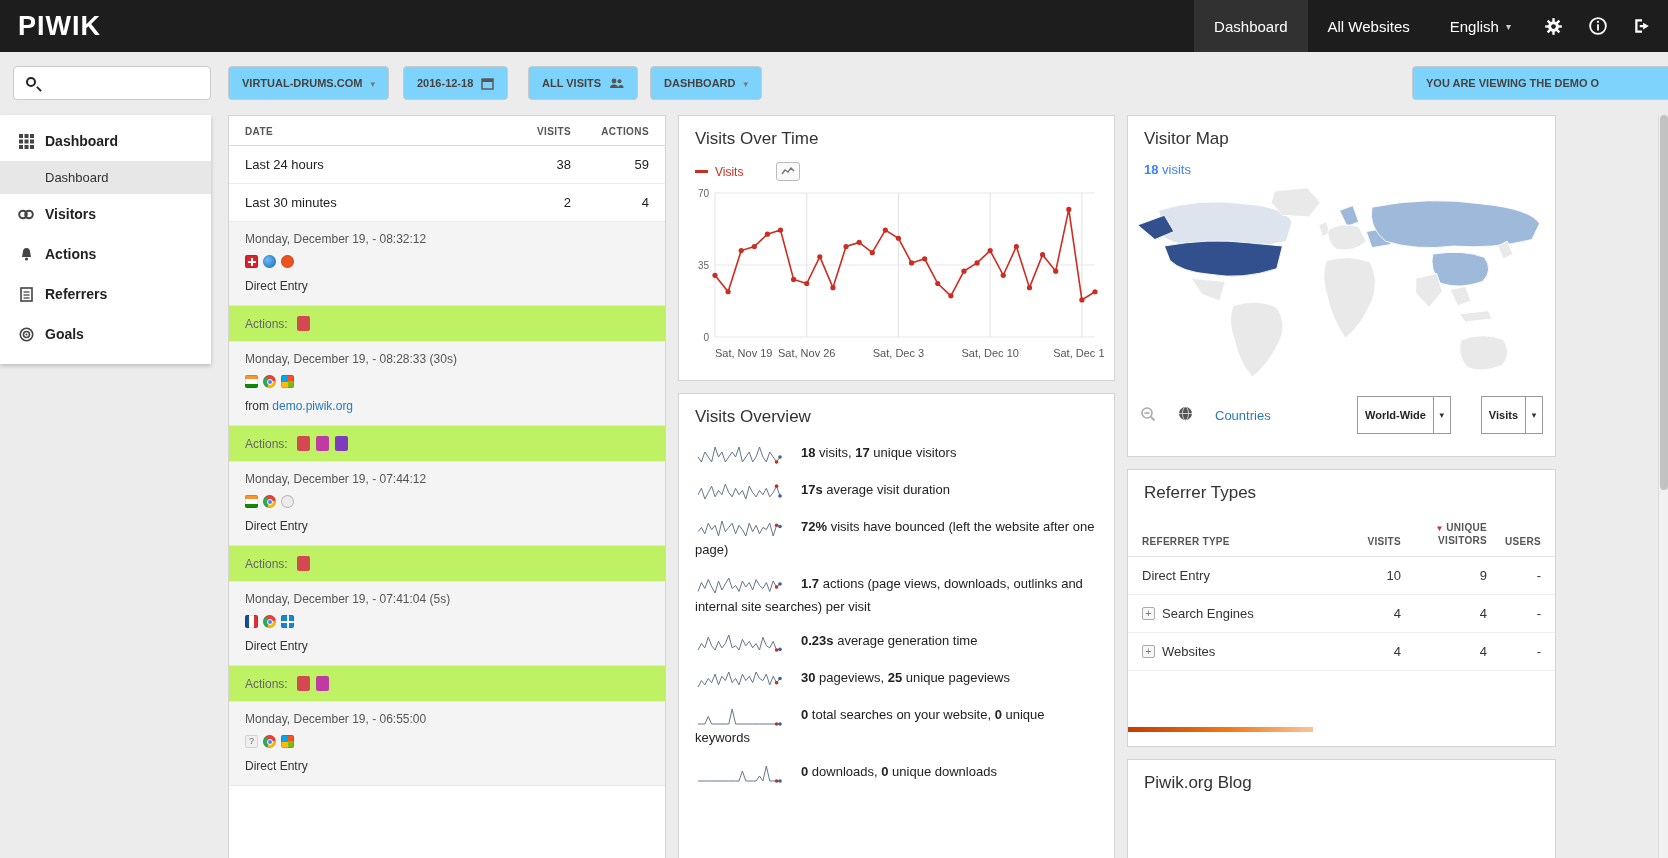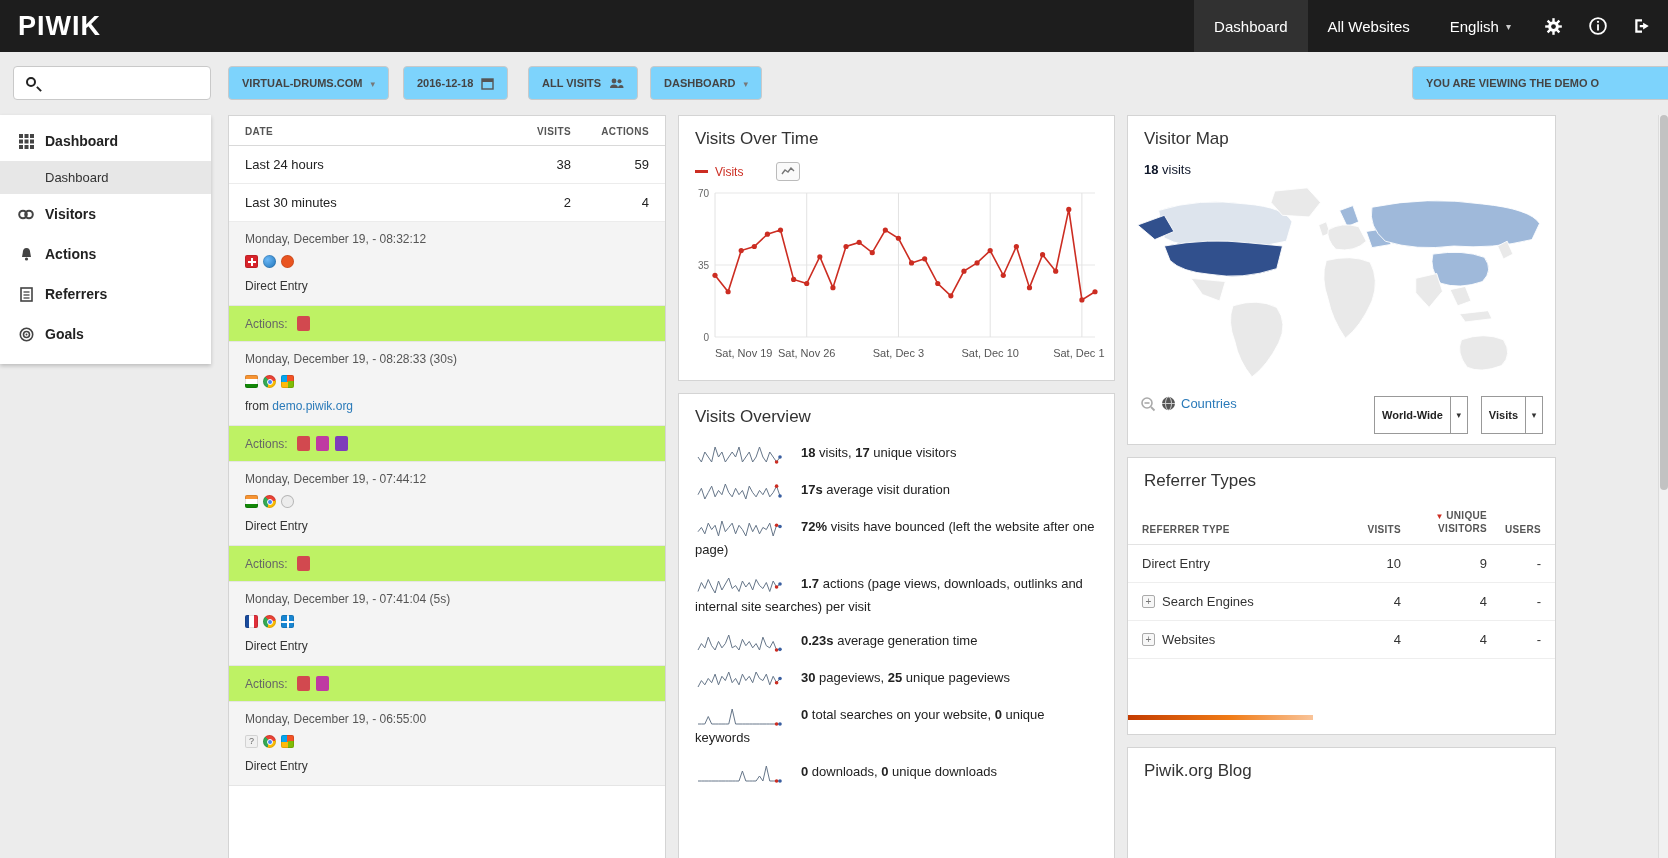--- a/index.html
+++ b/index.html
@@ -69,23 +69,23 @@
 .vot-legend{display:flex;align-items:center;gap:7px;padding:2px 16px 0}
 .legend-swatch{width:13px;height:3px;background:#cc2d22}
 .legend-label{color:#cc2d22;font-size:12px;cursor:pointer}
 .export-icon{margin-left:26px;border:1px solid #bbb;border-radius:3px;width:24px;height:19px;display:flex;align-items:center;justify-content:center;background:#fafafa;cursor:pointer}
 #vot-chart{padding:4px 4px 4px 2px}
 
 .ov-rows{padding:4px 16px 16px}
 .ov-row{margin-bottom:13px;line-height:1.55;color:#222;cursor:pointer;font-size:13px}
 .ov-row svg{vertical-align:middle;margin-right:16px}
 
-.map-label{padding:2px 16px 6px;font-size:13px;color:#0f172a}
+.map-label{padding:2px 16px 6px;font-size:13px;color:#3b82f6}
 #map-svg-host{padding:0 4px}
-.map-footer{display:flex;gap:5px;padding:8px 12px 10px}
+.map-footer{display:flex;align-items:center;gap:22px;padding:8px 12px 22px}
 .map-footer .spacer{flex:1}
 .countries-link{color:#2a7ab9;font-size:13px}
 .fselect{margin-left:8px;border:1px solid #999;background:#fff;display:inline-flex;align-items:center;height:38px;font-size:11px;cursor:pointer}
 .fselect .txt{padding:0 7px;color:#222;font-weight:bold}
 .fsel-arrow{width:17px;align-self:stretch;border-left:1px solid #999;display:flex;align-items:center;justify-content:center}
 .fsel-arrow::after{content:"▾";font-size:9px;color:#333}
 
 .ref-head{display:flex;align-items:flex-end;padding:8px 14px 9px;font-size:10px;font-weight:bold;color:#555;border-bottom:1px solid #e3e3e3;letter-spacing:.3px}
 .h-type{flex:1}
 .h-visits{width:64px;text-align:right}

